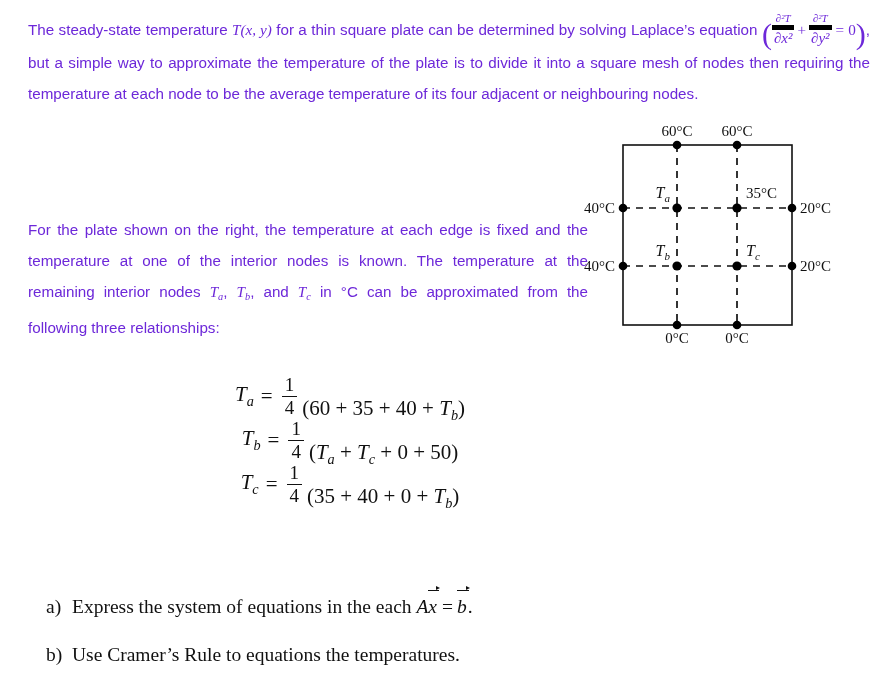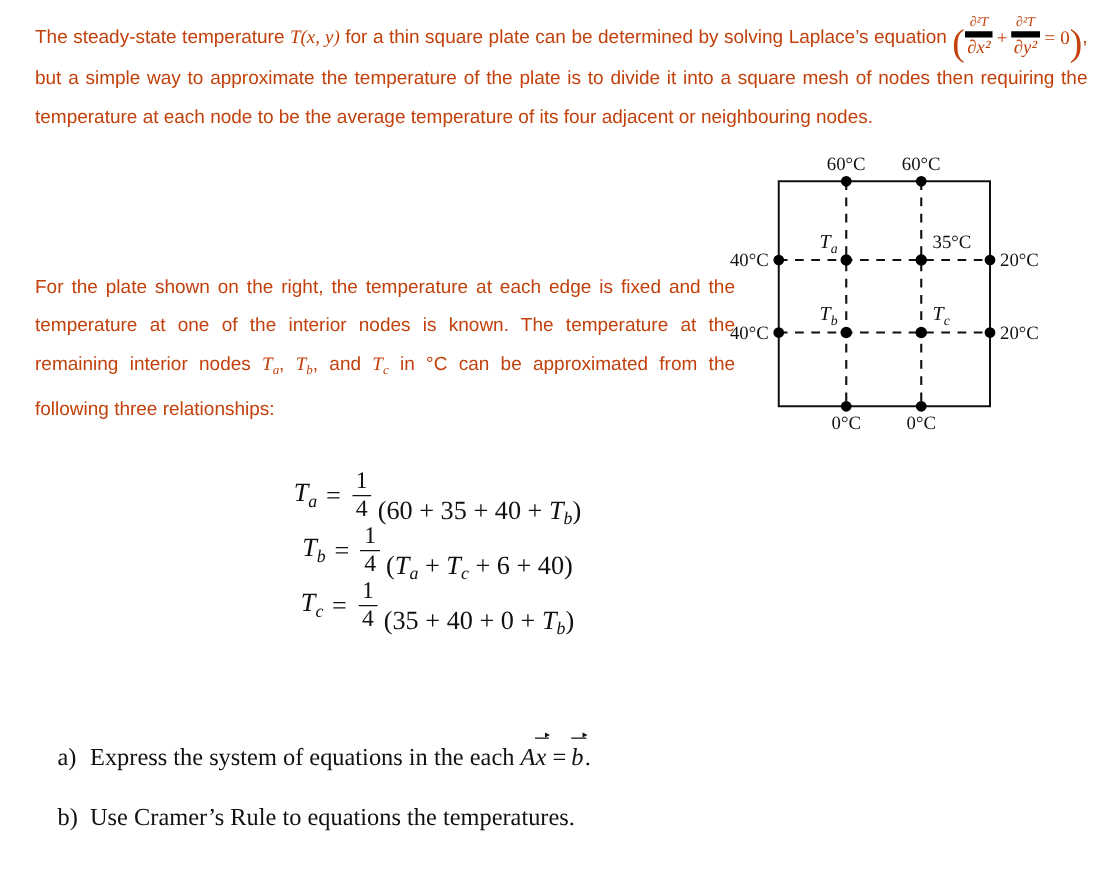--- a/index.html
+++ b/index.html
@@ -16,21 +16,21 @@
     color: #000000;
     -webkit-font-smoothing: antialiased;
   }
 
   
   .blk { position: absolute; }
   .para {
     font-family: "Liberation Sans", sans-serif;
     font-size: 15.2px;
     line-height: 31px;
-    color: #c2410c;
+    color: #6d28d9;
     text-align: justify;
   }
   .serif-it {
     font-family: "Liberation Serif", serif;
     font-style: italic;
   }
   .sub {
     font-size: 0.68em;
     vertical-align: -0.32em;
     font-family: "Liberation Serif", serif;
@@ -248,21 +248,21 @@
     <span class="eqbody"><span>(60 + 35 + 40 + </span><i>T</i><span class="sub">b</span><span>)</span></span>
   </div>
 
   <div class="eqrow">
     <span class="lhs"><span>T</span><span class="sub">b</span></span>
     <span class="eqs">=</span>
     <span class="dfrac">
       <span class="num">1</span>
       <span class="den">4</span>
     </span>
-    <span class="eqbody"><span>(</span><i>T</i><span class="sub">a</span><span> + </span><i>T</i><span class="sub">c</span><span> + 6 + 40)</span></span>
+    <span class="eqbody"><span>(</span><i>T</i><span class="sub">a</span><span> + </span><i>T</i><span class="sub">c</span><span> + 0 + 50)</span></span>
   </div>
 
   <div class="eqrow">
     <span class="lhs"><span>T</span><span class="sub">c</span></span>
     <span class="eqs">=</span>
     <span class="dfrac">
       <span class="num">1</span>
       <span class="den">4</span>
     </span>
     <span class="eqbody"><span>(35 + 40 + 0 + </span><i>T</i><span class="sub">b</span><span>)</span></span>

